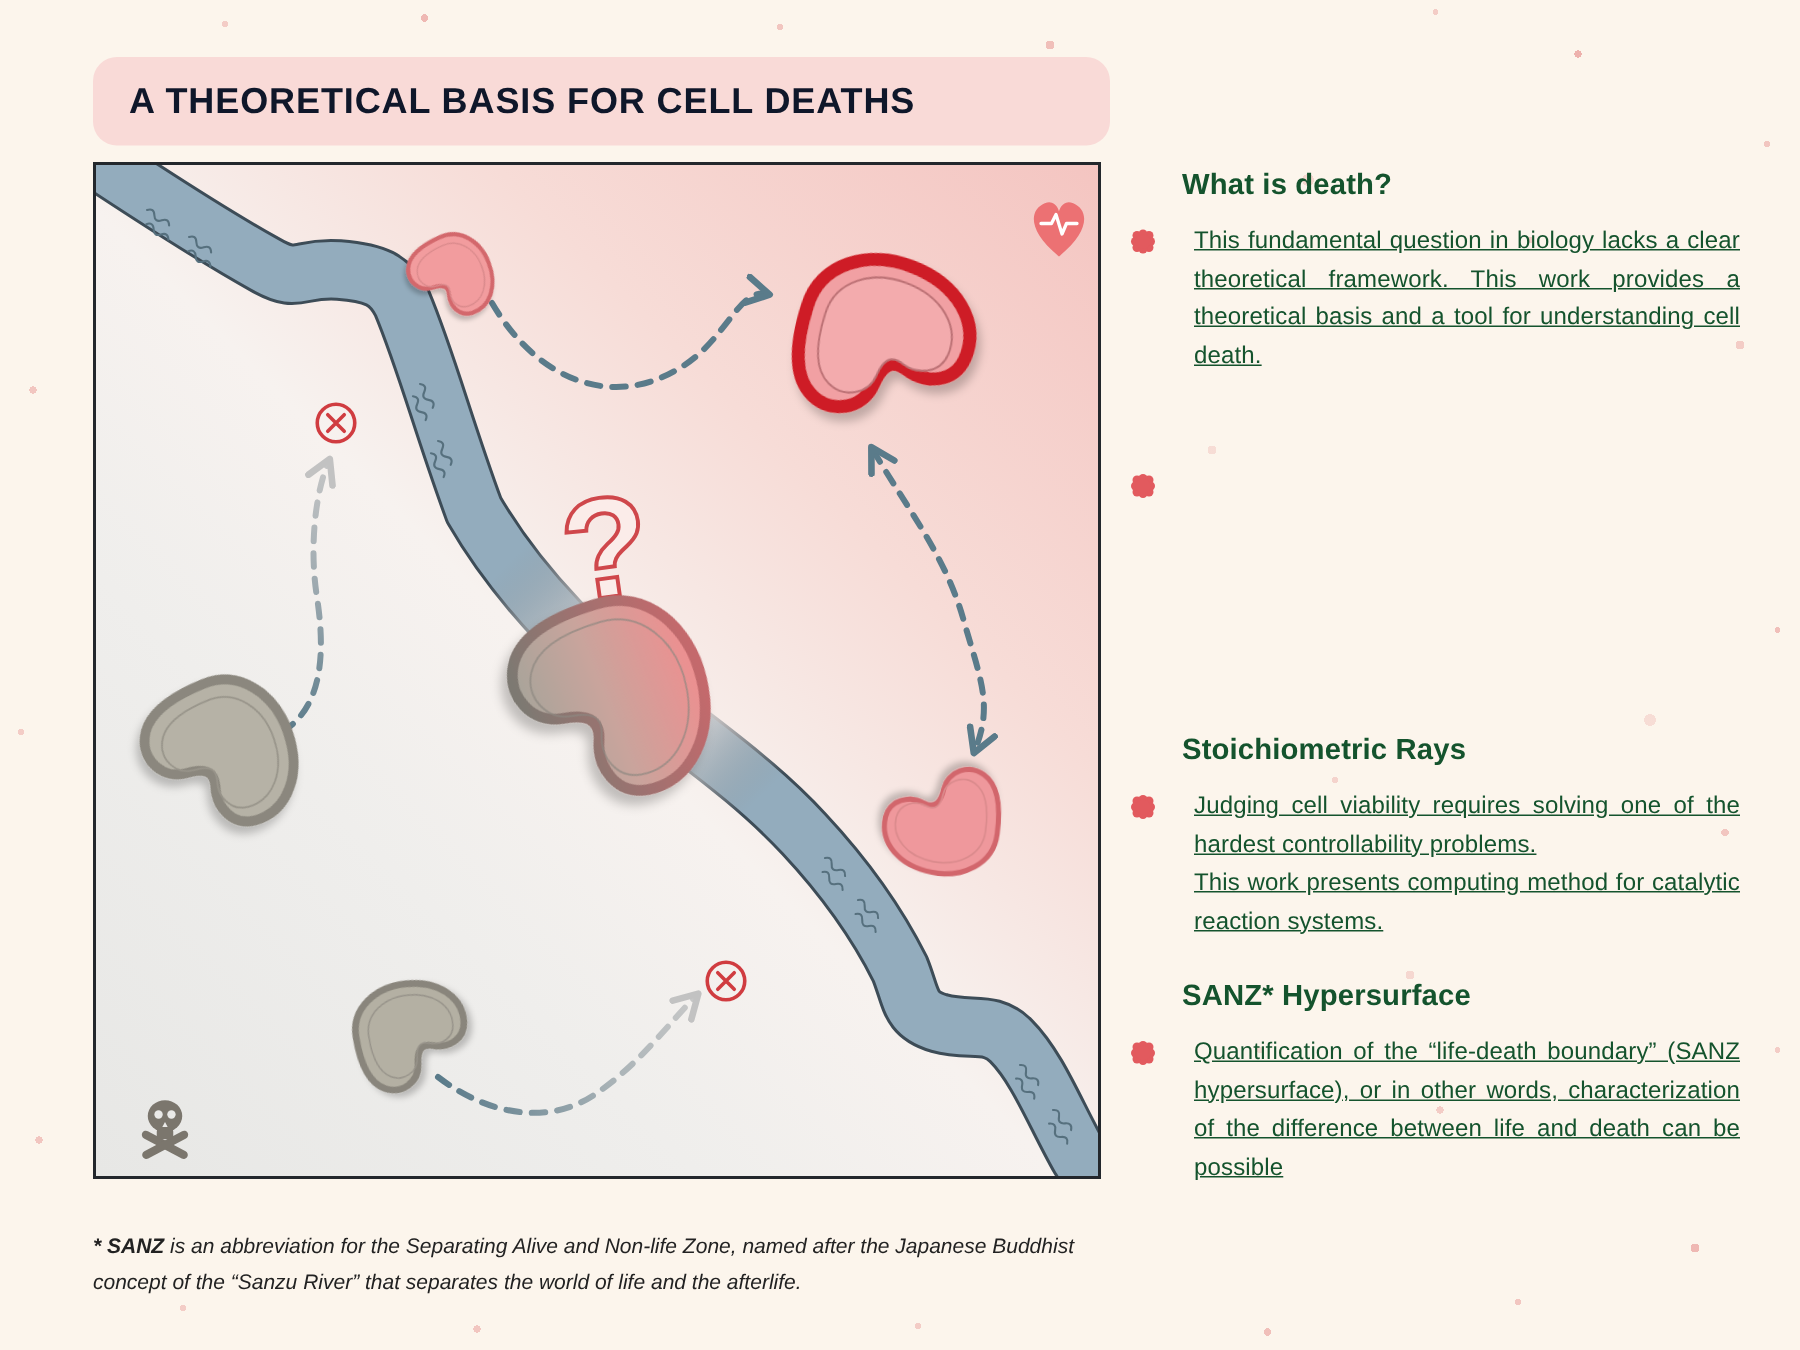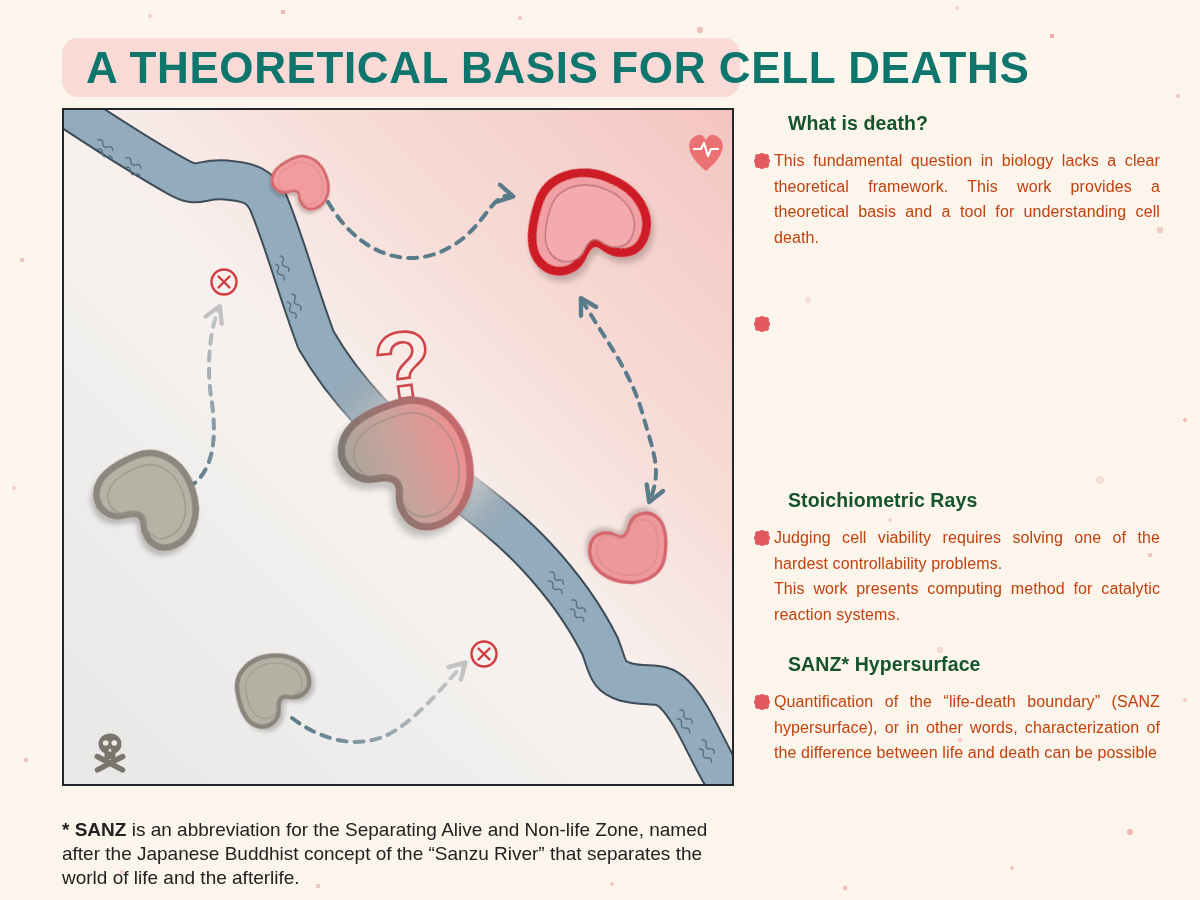--- a/index.html
+++ b/index.html
@@ -44,54 +44,54 @@
       radial-gradient(circle 2.5px at 960px 740px, rgba(223,110,110,.30) 99%, transparent 100%),
       radial-gradient(circle 2px   at 840px 700px, rgba(223,110,110,.20) 99%, transparent 100%);
   }
 
   .title-banner {
     position:absolute; left:62px; top:38px; width:678px; height:59px;
     background:#f9dad7; border-radius:16px; z-index:2;
     display:flex; align-items:center; padding-left:24px;
   }
   .title-banner h1 {
-    font-size:44px; font-weight:bold; color:#0f766e;
+    font-size:24px; font-weight:bold; color:#0f172a;
     letter-spacing:.6px; white-space:nowrap;
   }
 
   .illustration {
     position:absolute; left:62px; top:108px; width:672px; height:678px;
     border:2.5px solid #23272c; z-index:2; overflow:hidden;
     background:linear-gradient(45deg,#e7e7e5 0%,#efeeec 30%,#f7f2ef 48%,#f7dcd7 70%,#f4c5c1 100%);
   }
   .illustration svg { position:absolute; inset:0; }
 
   .section { position:absolute; left:756px; width:404px; z-index:2; }
   .section h2 {
     margin:0 0 13px 32px; font-size:19.5px; font-weight:bold;
     color:#14532d; letter-spacing:.1px; white-space:nowrap;
   }
   .sec-body {
-    margin-left:18px; font-size:16px; line-height:25.5px;
-    color:#c2410c; text-align:justify; white-space:pre-line; letter-spacing:.1px;
+    margin-left:40px; font-size:16px; line-height:25.5px;
+    color:#14532d; text-align:justify; white-space:pre-line; letter-spacing:.1px;text-decoration:underline;
   }
   .bullet {
     position:absolute; left:1px; top:44px; width:10px; height:10px;
     border-radius:50%; background:#e25a5e;
     box-shadow:
       0 -5px 0 -2px #e25a5e, 0 5px 0 -2px #e25a5e,
       -5px 0 0 -2px #e25a5e, 5px 0 0 -2px #e25a5e,
       4px 4px 0 -2px #e25a5e, -4px 4px 0 -2px #e25a5e,
       4px -4px 0 -2px #e25a5e, -4px -4px 0 -2px #e25a5e;
   }
   #sec-1 { top:112px; } #sec-2 { top:275px; } #sec-3 { top:489px; } #sec-4 { top:653px; }
 
   .footnote {
     position:absolute; left:62px; top:818px; width:660px; z-index:2;
-    font-size:19px; line-height:24px; color:#222;
+    font-size:14px; line-height:24px; color:#222;font-style:italic;
   }
   .footnote b { font-weight:bold; }
 </style>
 </head>
 <body>
 
 <div class="poster">
   <div class="speckles"></div>
 
   <div class="title-banner">

